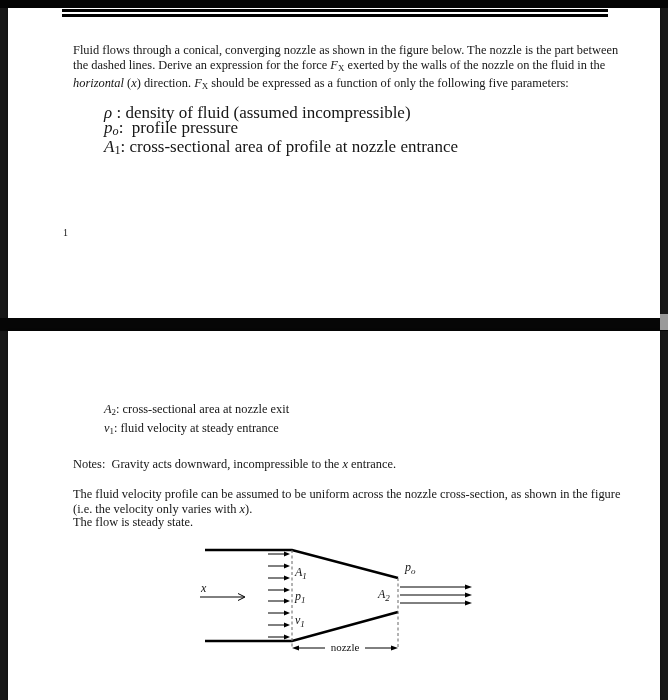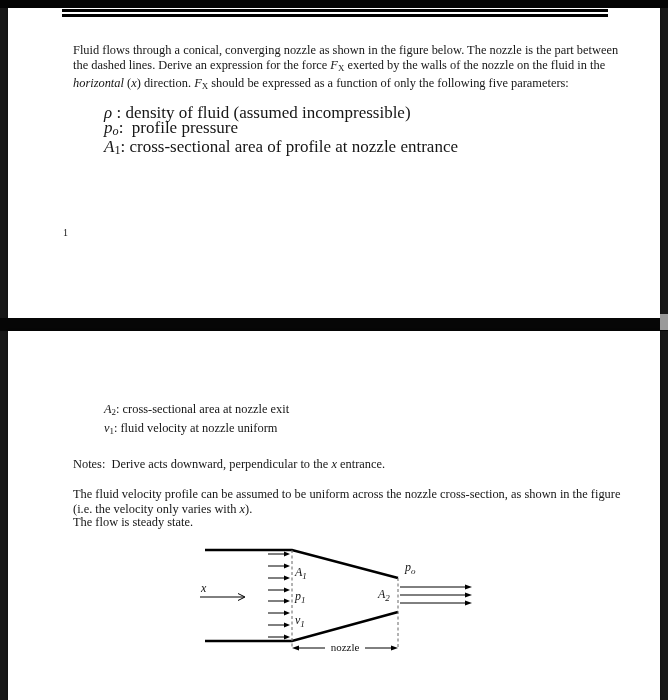--- a/index.html
+++ b/index.html
@@ -56,23 +56,23 @@
     </div>
     <div class="pagenum">1</div>
   </div>
 
   <div class="separator"></div>
   <div class="scroll-notch"></div>
 
   <div class="page page2">
     <div class="plist2">
       <div class="pitem"><span class="it">A</span><span class="sb">2</span><span>: cross-sectional area at nozzle exit</span></div>
-      <div class="pitem"><span class="it">v</span><span class="sb">1</span><span>: fluid velocity at nozzle uniform</span></div>
+      <div class="pitem"><span class="it">v</span><span class="sb">1</span><span>: fluid velocity at steady entrance</span></div>
     </div>
-    <p class="body notes"><span>Notes:  Derive acts downward, perpendicular to the </span><span class="it">x</span><span> entrance.</span></p>
+    <p class="body notes"><span>Notes:  Gravity acts downward, incompressible to the </span><span class="it">x</span><span> entrance.</span></p>
     <p class="body para2"><span>The fluid velocity profile can be assumed to be uniform across the nozzle cross-section, as shown in the figure (i.e. the velocity only varies with </span><span class="it">x</span><span>).</span></p>
     <p class="body para3"><span>The flow is steady state.</span></p>
 
     <svg class="fig-svg" viewBox="0 0 300 125" width="300" height="125">
       <g class="walls">
         <path d="M7 9 H94 L200 37"></path>
         <path d="M7 100 H94 L200 71"></path>
       </g>
       <g class="dashes">
         <line x1="94" y1="9" x2="94" y2="107"></line>

